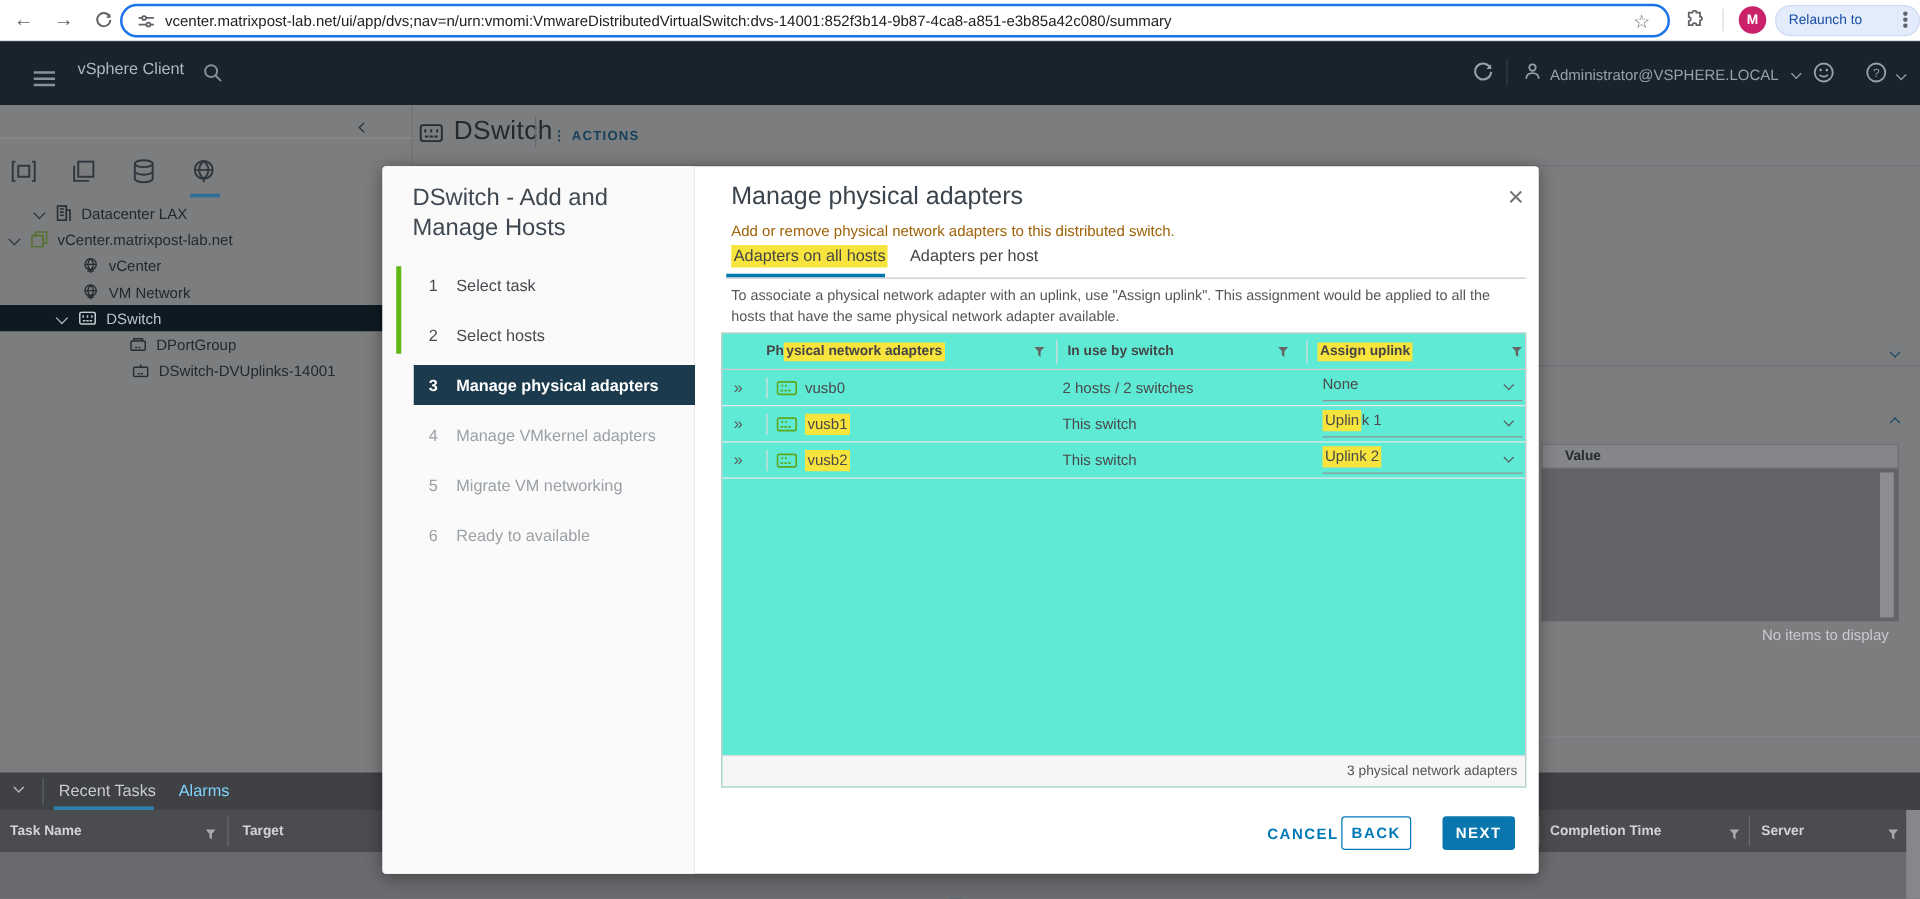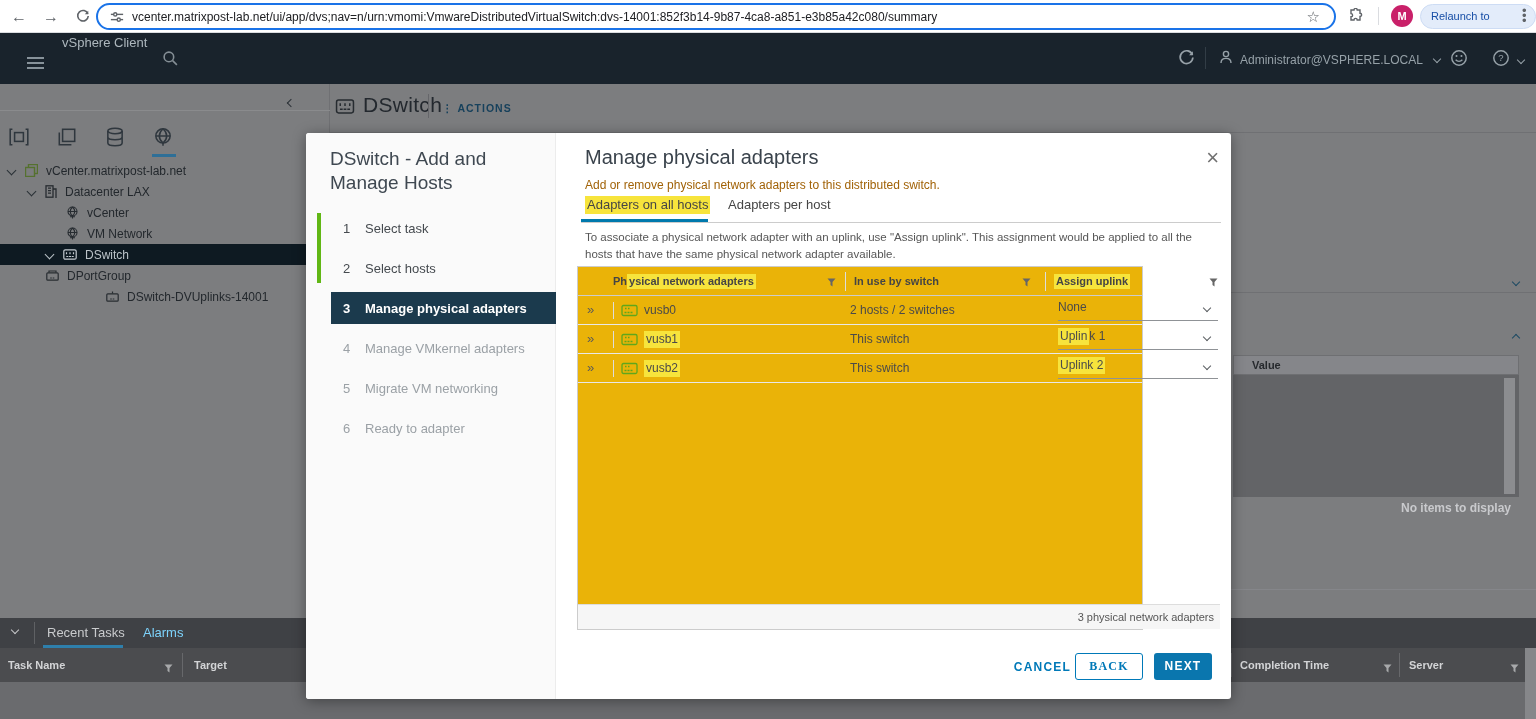--- a/index.html
+++ b/index.html
@@ -66,21 +66,21 @@
   .dmain { left:250px; top:0; width:675px; height:566px; }
   .dtitle { left:29px; top:13px; font-size:20px; font-weight:400; color:#3a434c; }
   .dclose { right:12px; top:14px; font-size:22px; color:#717171; line-height:22px; cursor:pointer; }
   .dsub { left:29px; top:45px; font-size:12px; color:#a16207; }
   .tab { font-size:13px; color:#454545; cursor:pointer; }
   .tabline { background:#0079ad; height:3px; }
   .ddesc { left:29px; top:96px; width:632px; font-size:11.5px; line-height:1.45; color:#565656; }
   .mark { background:#f7e43c; }
   .mark:not(:empty) { padding:1px 2px 2px 2px; }
 
-  .gtable { left:21px; top:133px; width:566px; height:364px; border:1px solid #cccccc; background:#eab308; }
+  .gtable { left:21px; top:133px; width:644px; height:364px; border:1px solid #cccccc; background:#5eead4; }
   .ghead { height:29px; border-bottom:1px solid #cccccc; position:relative; font-size:11px; font-weight:bold; color:#454545; }
   .grow { height:29px; border-bottom:1px solid #e8e8e8; position:relative; font-size:12px; color:#4a4a4a; }
   .dblchev { font-size:13px; color:#5a5a5a; letter-spacing:-1px; cursor:pointer; }
   .minisep { width:1px; background:#dddddd; }
   .gfoot { position:absolute; left:0; bottom:0; width:642px; height:25px; background:#f6f6f6; border-top:1px solid #dddddd;
            font-size:11px; color:#565656; text-align:right; line-height:24px; padding-right:6px; }
   .dd { position:absolute; left:12px; right:4px; bottom:4px; height:21px; border-bottom:1px solid #8f9296;
         font-size:12px; color:#4a4a4a; cursor:pointer; }
   .ddchev { position:absolute; right:8px; top:5px; width:6px; height:6px; border-right:1.2px solid #5a5e62;
             border-bottom:1.2px solid #5a5e62; transform:rotate(45deg); }
@@ -131,21 +131,21 @@
   <div class="abs relaunch">Relaunch to update</div>
   <div class="abs" style="left:1522px; top:8px; color:#5f6368; font-size:13px; line-height:5px;">•<br>•<br>•</div>
 </div>
 
 <div class="abs vheader">
   <div class="abs" style="left:27px; top:21px;">
     <div class="hbar"></div>
       <div class="hbar"></div>
       <div class="hbar"></div>
   </div>
-  <div class="abs vtitle" style="left:62px; top:2px;">vSphere Client</div>
+  <div class="abs vtitle" style="left:62px; top:14px;">vSphere Client</div>
   <div class="abs" style="left:162px; top:17px;">
     <svg width="17" height="17" viewBox="0 0 16 16">
         <circle cx="6.5" cy="6.5" r="4.5" fill="none" stroke="#848e95" stroke-width="1.5"></circle>
         <line x1="10" y1="10" x2="14" y2="14" stroke="#848e95" stroke-width="1.5"></line>
       </svg>
   </div>
   <div class="abs" style="left:1178px; top:16px;">
     <svg width="17" height="17" viewBox="0 0 16 16">
         <path d="M13.6 5.5A6 6 0 1 0 14 8" fill="none" stroke="#97a1a8" stroke-width="1.6"></path>
         <path d="M14 2.2v3.6h-3.6z" fill="#97a1a8"></path>
@@ -212,42 +212,42 @@
     <svg width="22" height="22" viewBox="0 0 20 20">
         <g fill="none" stroke="#2f373e" stroke-width="1.4">
           <circle cx="10" cy="9" r="6.5"></circle>
           <path d="M3.5 9h13M10 2.5c-4.5 4-4.5 9 0 13M10 2.5c4.5 4 4.5 9 0 13M10 15.5V18"></path>
         </g>
       </svg>
     <div style="width:24px; height:3px; background:#2e6f97; margin-top:2px;"></div>
   </div>
 
   <div class="abs" style="left:0; top:76px; width:330px;">
-    <div class="tree-row" style="padding-left:8px;">
-      <span class="tchev"></span>
-      <span class="ticon">
-          <svg width="13" height="13" viewBox="0 0 13 13">
-            <rect x="3.5" y="0.5" width="9" height="9" fill="none" stroke="#55712f" stroke-width="1.4"></rect>
-            <rect x="0.5" y="3.5" width="9" height="9" fill="#7c7d7f" stroke="#55712f" stroke-width="1.4"></rect>
-          </svg>
-        </span>
-      <span>vCenter.matrixpost-lab.net</span>
-    </div>
     <div class="tree-row" style="padding-left:28px;">
       <span class="tchev"></span>
       <span class="ticon">
           <svg width="12" height="13" viewBox="0 0 12 13">
             <g fill="none" stroke="#272c31" stroke-width="1.3">
               <rect x="1" y="0.8" width="7" height="11.4"></rect>
               <path d="M8 4h3v9.2M3 3.2h3M3 5.7h3M3 8.2h3"></path>
             </g>
           </svg>
         </span>
       <span>Datacenter LAX</span>
     </div>
+    <div class="tree-row" style="padding-left:8px;">
+      <span class="tchev"></span>
+      <span class="ticon">
+          <svg width="13" height="13" viewBox="0 0 13 13">
+            <rect x="3.5" y="0.5" width="9" height="9" fill="none" stroke="#55712f" stroke-width="1.4"></rect>
+            <rect x="0.5" y="3.5" width="9" height="9" fill="#7c7d7f" stroke="#55712f" stroke-width="1.4"></rect>
+          </svg>
+        </span>
+      <span>vCenter.matrixpost-lab.net</span>
+    </div>
     <div class="tree-row" style="padding-left:66px;">
       <span class="ticon">
           <svg width="13" height="13" viewBox="0 0 13 13">
             <g fill="none" stroke="#272c31" stroke-width="1.1">
               <circle cx="6.5" cy="5.5" r="4.5"></circle>
               <path d="M2 5.5h9M6.5 1c-3 2.7-3 6.3 0 9M6.5 1c3 2.7 3 6.3 0 9M4 10.8h5M6.5 10v2.5"></path>
             </g>
           </svg>
         </span>
       <span>vCenter</span>
@@ -268,21 +268,21 @@
       <span class="ticon">
           <svg width="14" height="11" viewBox="0 0 14 11">
             <g fill="none" stroke="#c3cad0" stroke-width="1.2">
               <rect x="0.8" y="0.8" width="12.4" height="9.4" rx="1.5"></rect>
               <path d="M3.3 7.5h2M6 7.5h2M8.7 7.5h2M3.5 3.2v2M7 3.2v2M10.5 3.2v2"></path>
             </g>
           </svg>
         </span>
       <span>DSwitch</span>
     </div>
-    <div class="tree-row" style="padding-left:46px;">
+    <div class="tree-row" style="padding-left:104px;">
       <span class="ticon">
           <svg width="13" height="11" viewBox="0 0 13 11">
             <g fill="none" stroke="#272c31" stroke-width="1.2">
               <rect x="0.8" y="2.8" width="11.4" height="7.4" rx="1"></rect>
               <path d="M3 2.5V1h7v1.5M4.2 8h1.6M6.7 8h1.6"></path>
             </g>
           </svg>
         </span>
       <span>DPortGroup</span>
     </div>
@@ -317,21 +317,21 @@
 
 <div class="abs" style="left:1231px; top:133px; width:305px; height:485px; background:#7c7d7f;">
 
   <span class="abs chev" style="left:282px; top:146px; color:#1d4a63; border-color:#1d4a63;"></span>
   <div class="abs dim-line" style="left:0; top:159px; width:305px; height:1px;"></div>
   <span class="abs chev chev-up" style="left:282px; top:202px; color:#1d4a63; border-color:#1d4a63;"></span>
   <div class="abs sum-cell" style="left:2px; top:222px; width:286px; height:20px; line-height:19px; padding-left:18px;">Value</div>
   <div class="abs sum-box" style="left:2px; top:242px; width:286px; height:122px;">
     <div class="abs" style="right:4px; top:3px; width:11px; height:116px; background:#8c8d90;"></div>
   </div>
-  <div class="abs sum-empty" style="left:2px; top:368px; width:286px; text-align:right; padding-right:8px;font-weight:bold;">No items to display</div>
+  <div class="abs sum-empty" style="left:2px; top:368px; width:286px; text-align:right; padding-right:8px;">No items to display</div>
   <div class="abs" style="left:0; top:456px; width:305px; height:1px; background:#85868a;"></div>
 </div>
 
 <div class="abs" style="left:742px; top:697px; width:44px; height:22px; overflow:hidden;">
   <svg width="44" height="40" viewBox="0 0 44 40">
       <path d="M2 2h40L26 20v16l-8-6V20z" fill="#3c5a74" stroke="#46688a" stroke-width="2"></path>
     </svg>
 </div>
 
 <div class="abs tasks-bar">
@@ -383,21 +383,21 @@
       <div class="step future">
         <span class="snum">4</span>
         <span>Manage VMkernel adapters</span>
       </div>
       <div class="step future">
         <span class="snum">5</span>
         <span>Migrate VM networking</span>
       </div>
       <div class="step future">
         <span class="snum">6</span>
-        <span>Ready to adapter</span>
+        <span>Ready to available</span>
       </div>
     </div>
   </div>
 
   <div class="abs dmain">
     <div class="abs dtitle">Manage physical adapters</div>
     <div class="abs dclose">×</div>
     <div class="abs dsub">Add or remove physical network adapters to this distributed switch.</div>
 
     <div class="abs tab" style="left:29px; top:64px;">
@@ -483,16 +483,16 @@
             <span></span><span class="mark">Uplink 2</span><span></span>
             <span class="ddchev"></span>
           </div>
         </div>
       </div>
 
       <div class="gfoot">3 physical network adapters</div>
     </div>
 
     <div class="abs btn btn-cancel" style="right:160px; top:527px;">CANCEL</div>
-    <div class="abs btn btn-back" style="right:88px; top:520px; width:68px; height:27px; line-height:25px;font-family:Liberation Serif, serif;">BACK</div>
+    <div class="abs btn btn-back" style="right:102px; top:520px; width:56px; height:27px; line-height:25px;">BACK</div>
     <div class="abs btn btn-next" style="right:19px; top:520px; width:58px; height:27px; line-height:27px;">NEXT</div>
   </div>
 </div>
 
 </body></html>

